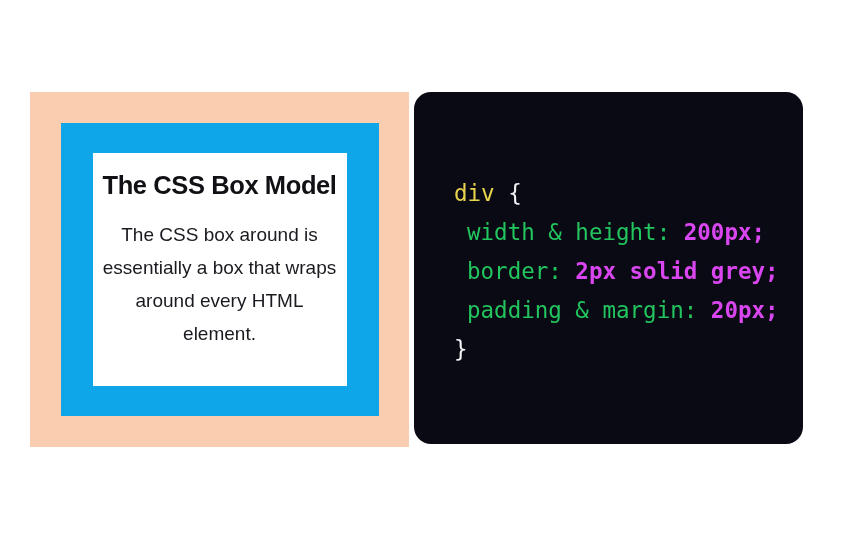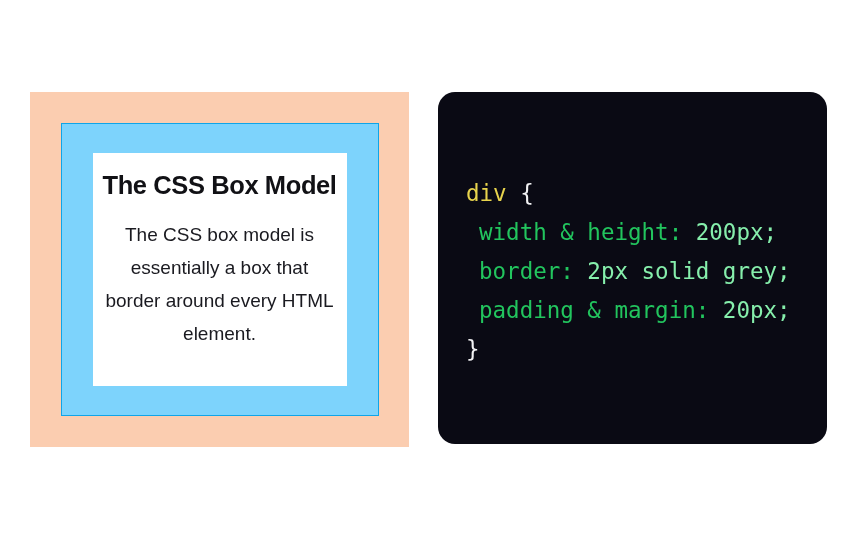--- a/index.html
+++ b/index.html
@@ -27,21 +27,21 @@
     background: #fbcdb0;          
     display: flex;
     align-items: center;
     justify-content: center;
   }
   #box-model-border {
     box-sizing: border-box;
     width: 318px;
     height: 293px;
     border: 1px solid #0ea5e9;    
-    background: #7dd3fc;          
+    background: #0ea5e9;          
     display: flex;
     align-items: center;
     justify-content: center;
   }
   #box-model-content {
     box-sizing: border-box;
     width: 254px;
     height: 233px;
     background: #ffffff;
     display: flex;
@@ -64,51 +64,51 @@
     color: #1a1a20;
     line-height: 1.74;
     text-align: center;
     margin: 0;
     width: 236px;
   }
 
   
   #code-panel {
     position: absolute;
-    left: 438px;
+    left: 414px;
     top: 92px;
     width: 389px;
     height: 352px;
     box-sizing: border-box;
     background: #0a0a14;
     border-radius: 17px;
-    padding: 82px 0 0 28px;
+    padding: 82px 0 0 40px;
   }
   #code-block {
     font-family: "DejaVu Sans Mono", "Liberation Mono", monospace;
     font-size: 22.5px;
     line-height: 39px;
     white-space: pre;
     margin: 0;
     color: #ffffff;
   }
   .code-line { display: block; height: 39px; }
   .tok-selector { color: #e8d44d; }
   .tok-punct    { color: #f2f2f4; }
   .tok-prop     { color: #22c55e; }
-  .tok-value    { color: #86efac; }
+  .tok-value    { color: #d946ef; font-weight: bold; }
   .indent       { display: inline-block; width: 13px; }
 </style>
 </head>
 <body>
 
 <div id="box-model-diagram">
   <div id="box-model-border">
     <div id="box-model-content">
       <h1 id="box-model-title">The CSS Box Model</h1>
-      <p id="box-model-body">The CSS box model is essentially a box that border around every HTML element.</p>
+      <p id="box-model-body">The CSS box around is essentially a box that wraps around every HTML element.</p>
     </div>
   </div>
 </div>
 
 <div id="code-panel">
   <pre id="code-block"><span class="code-line"><span class="tok-selector">div</span><span class="tok-punct"> {</span></span><span class="code-line"><span class="indent"></span><span class="tok-prop">width &amp; height:</span><span class="tok-value"> 200px;</span></span><span class="code-line"><span class="indent"></span><span class="tok-prop">border:</span><span class="tok-value"> 2px solid grey;</span></span><span class="code-line"><span class="indent"></span><span class="tok-prop">padding &amp; margin:</span><span class="tok-value"> 20px;</span></span><span class="code-line"><span class="tok-punct">}</span></span></pre>
 </div>
 
 </body></html>

